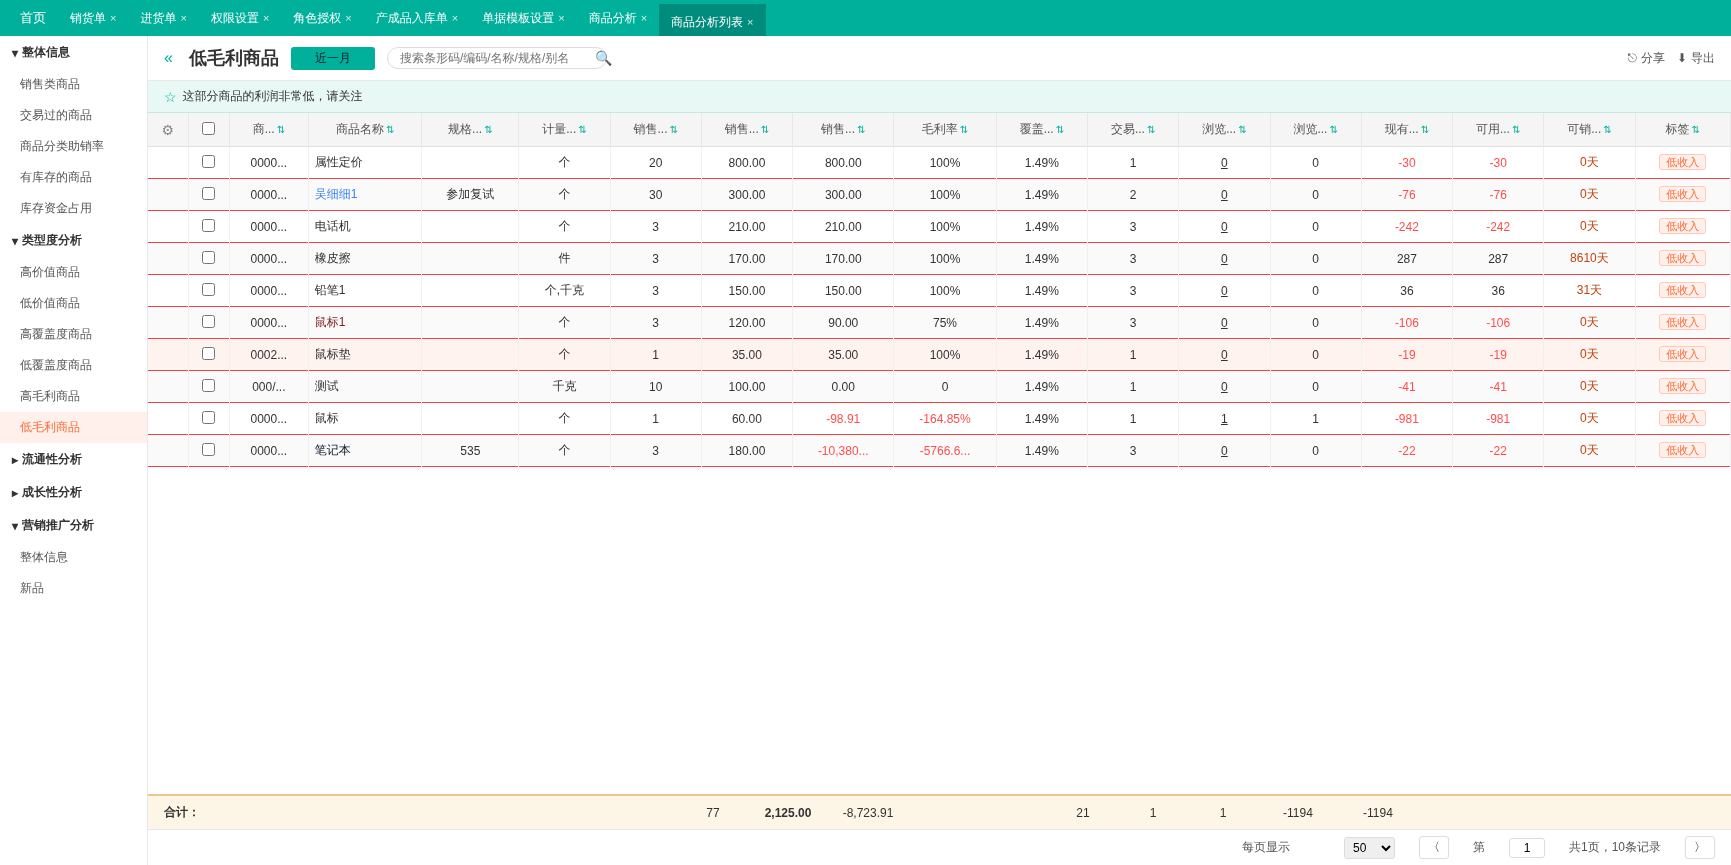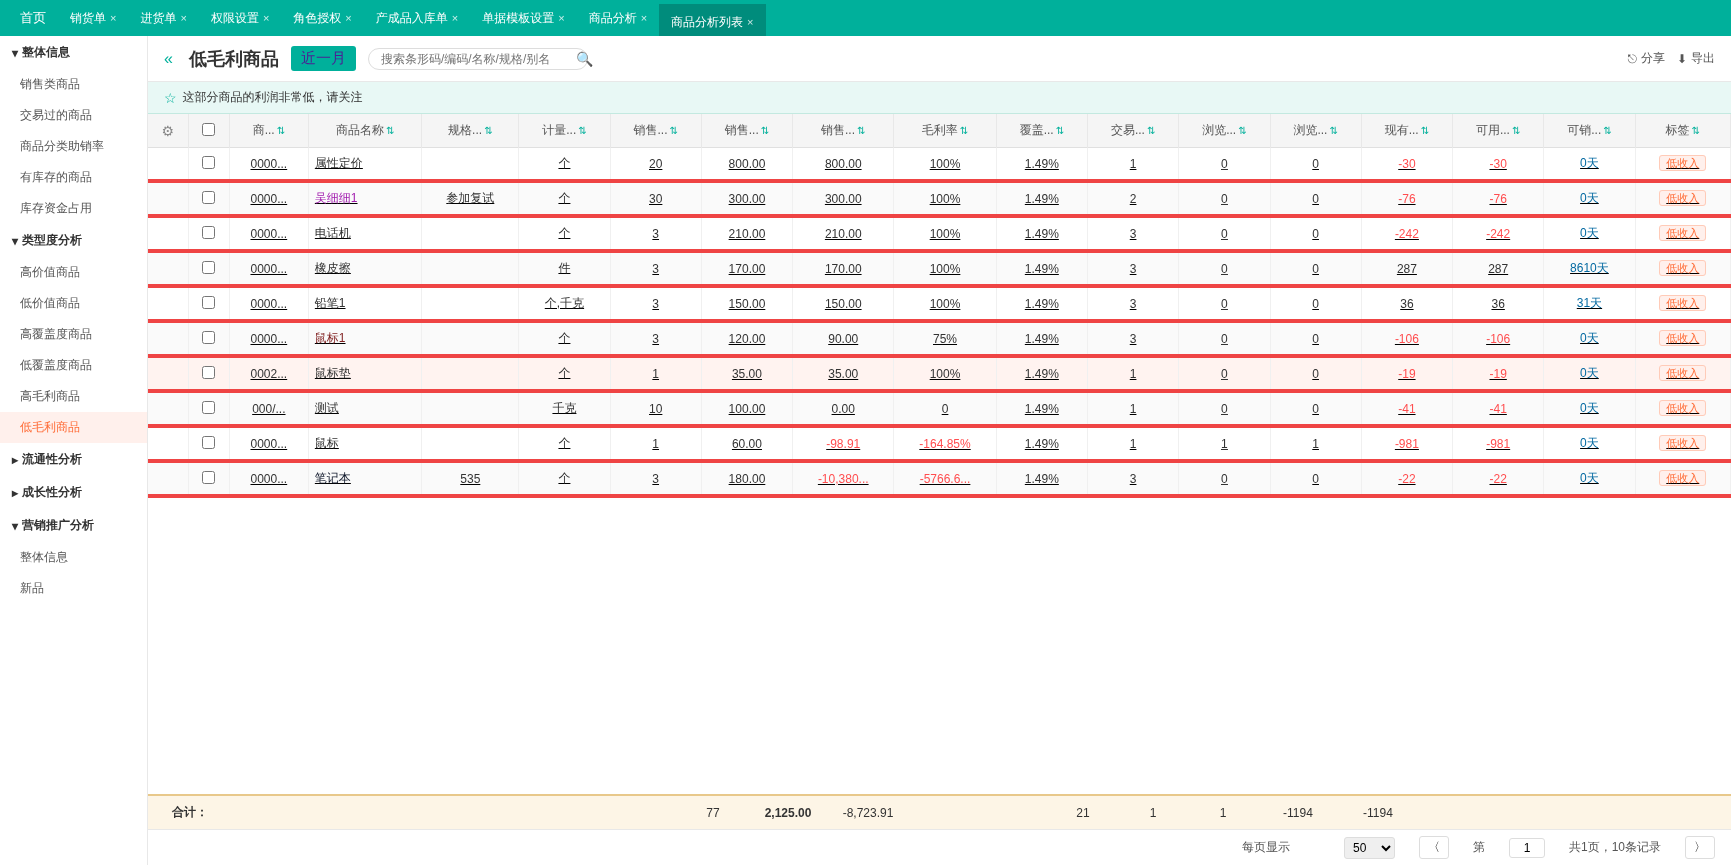--- a/index.html
+++ b/index.html
@@ -78,26 +78,26 @@
       gap: 12px;
       border-bottom: 1px solid #e8e8e8;
     }
     .page-title {
       font-size: 18px;
       font-weight: bold;
       color: #333;
     }
     .period-btn {
       background: #00b09b;
-      color: #4c1d95;
+      color: #0f172a;
       border: none;
-      padding: 3px 10px;
+      padding: 3px 24px;
       border-radius: 3px;
       cursor: pointer;
-      font-size: 15px;
+      font-size: 12px;
     }
     .search-box {
       border: 1px solid #ddd;
       border-radius: 16px;
       padding: 3px 12px;
       width: 220px;
       font-size: 12px;
       outline: none;
       color: #999;
     }
@@ -155,33 +155,33 @@
     thead th {
       padding: 8px 6px;
       text-align: center;
       color: #555;
       font-weight: normal;
       border-right: 1px solid #e8e8e8;
       white-space: nowrap;
       position: relative;
     }
     thead th .sort-icon { color: #00b09b; font-size: 10px; margin-left: 2px; }
-    tbody tr { border-bottom: 4px solid #ef4444; background: #fff; text-decoration: underline; }
+    tbody tr { border-bottom: 1px solid #ef4444; background: #fff; }
     tbody tr:nth-child(even) { background: #fafafa; }
     tbody tr.highlighted { background: #fff3f0; }
     tbody td {
       padding: 7px 6px;
       text-align: center;
       color: #333;
       border-right: 1px solid #f0f0f0;
       white-space: nowrap;
     }
     td.name-col { text-align: left; }
     td.red { color: #ff4d4f; }
-    td.orange { color: #0369a1; }
+    td.orange { color: #c2410c; }
     .tag-badge {
       background: #fff0ec;
       color: #ff6c37;
       border: 1px solid #ffcbb8;
       padding: 1px 6px;
       border-radius: 3px;
       font-size: 11px;
     }
     .link-underline { text-decoration: underline; cursor: pointer; color: #333; }
 
@@ -189,21 +189,21 @@
     .table-footer {
       background: #fdf5e6;
       border-top: 2px solid #e8c88a;
       display: flex;
       align-items: center;
       padding: 8px 0;
       font-size: 12px;
       color: #333;
     }
     .footer-label {
-      padding: 0 24px;
+      padding: 0 16px;
       font-weight: bold;
       min-width: 120px;
     }
     .footer-cells {
       display: flex;
       flex: 1;
     }
     .footer-cell {
       text-align: center;
       padding: 0 6px;
@@ -403,21 +403,21 @@
       <td>0</td>
       <td class="red">-30</td>
       <td class="red">-30</td>
       <td class="orange">0天</td>
       <td><span class="tag-badge">低收入</span></td>
     </tr>
             <tr>
       <td></td>
       <td><input type="checkbox" style=""></td>
       <td>0000...</td>
-      <td class="name-col" style="cursor:pointer;color:#a21caf">吴细细1</td>
+      <td class="name-col" style="cursor:pointer;color:#3b82f6">吴细细1</td>
       <td>参加复试</td>
       <td>个</td>
       <td>30</td>
       <td>300.00</td>
       <td class="">300.00</td>
       <td class="">100%</td>
       <td>1.49%</td>
       <td>2</td>
       <td><span class="link-underline">0</span></td>
       <td>0</td>

